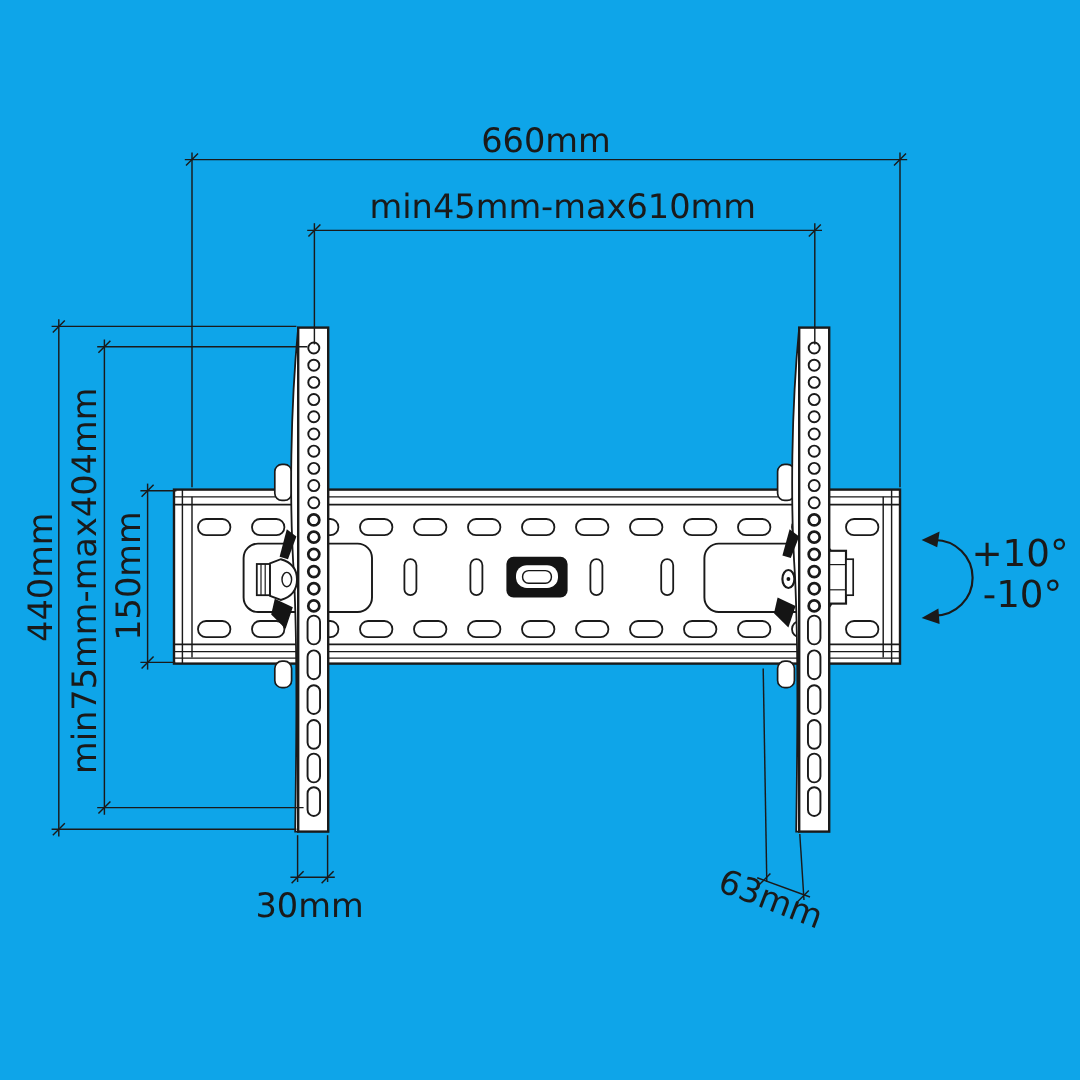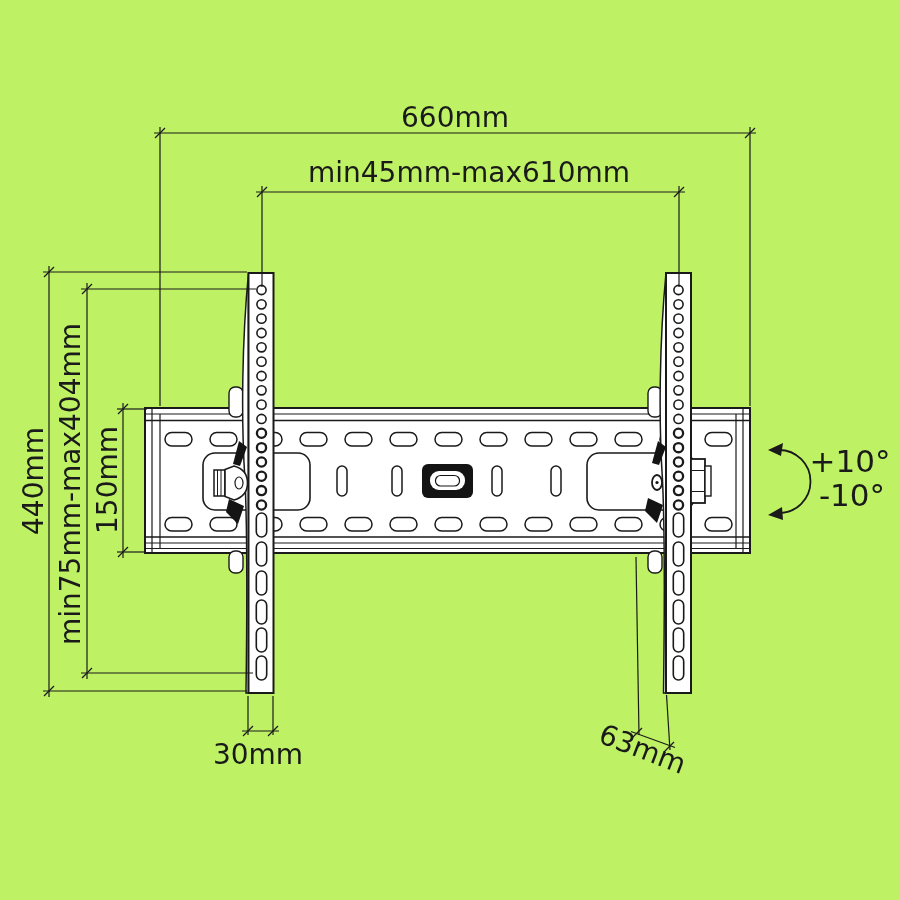--- a/index.html
+++ b/index.html
@@ -1,16 +1,16 @@
 <!DOCTYPE html>
 <html><head>
 <meta charset="utf-8">
 <style>
   html,body{margin:0;padding:0;background:#fff;}
-  .stage{width:900px;height:900px;background:#bef264;position:relative;overflow:hidden;}
+  .stage{width:900px;height:900px;background:#0ea5e9;position:relative;overflow:hidden;}
   svg text{
     font-family:"DejaVu Sans","Liberation Sans",sans-serif;
     fill:#1a1a1a;
   }
   .dimtxt{font-size:28px;}
   .tilttxt{font-size:31px;}
   .part{fill:#fff;stroke:#1a1a1a;}
   .ln{stroke:#1a1a1a;fill:none;}
   .dim{stroke:#1a1a1a;stroke-width:1.2;fill:none;}
   .blk{fill:#141414;stroke:none;}

